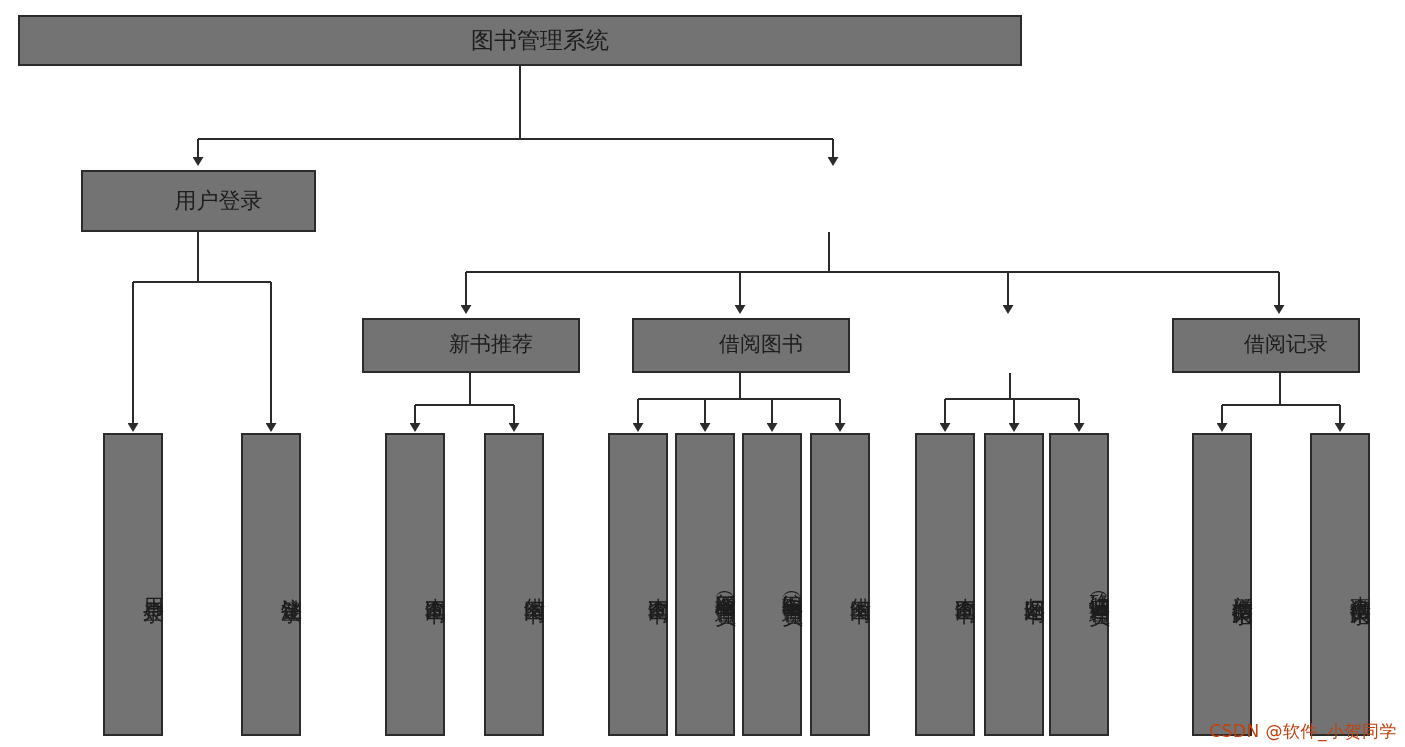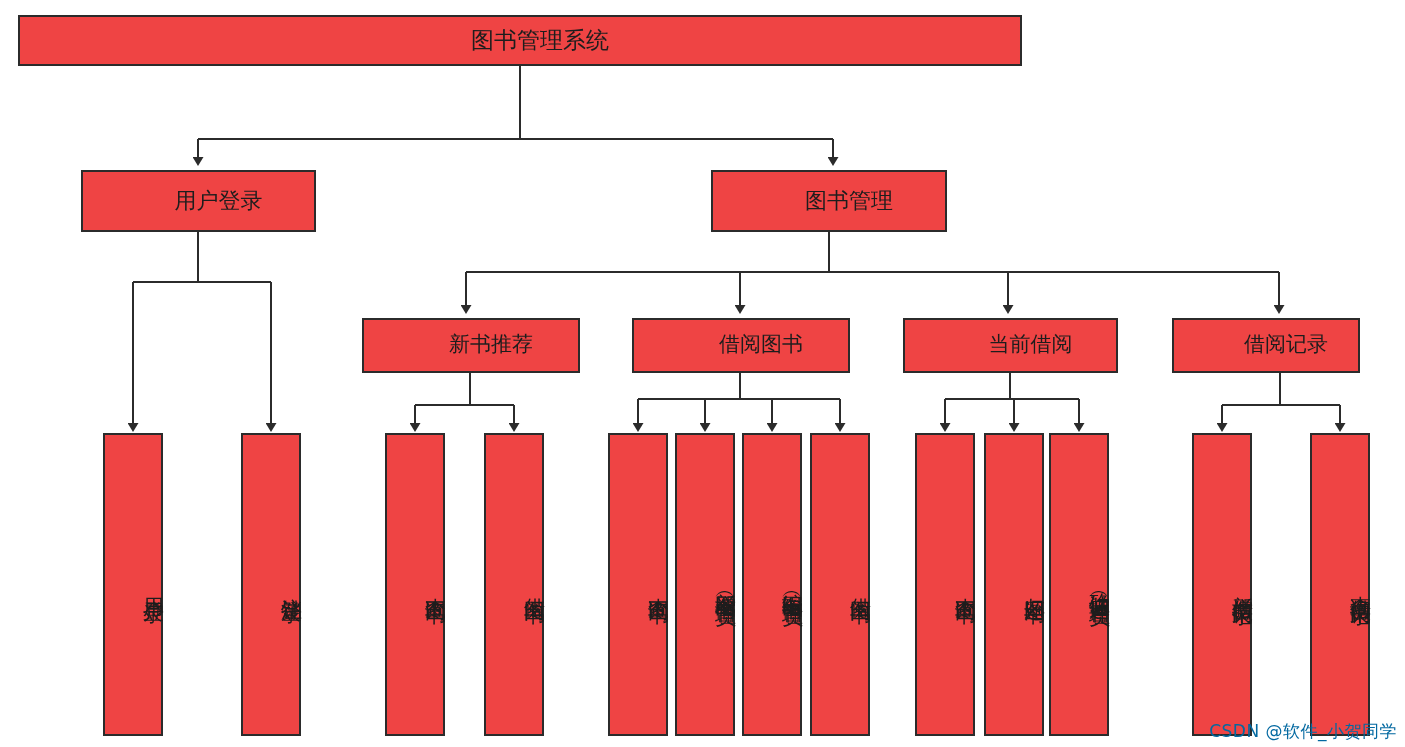--- a/index.html
+++ b/index.html
@@ -22,21 +22,21 @@
     position: absolute;
     left: 0;
     top: 0;
     width: 1405px;
     height: 747px;
   }
   .node {
     position: absolute;
     box-sizing: border-box;
     border: 2px solid #2b2b2b;
-    background: #ef4444;
+    background: #737373;
     display: flex;
     align-items: center;
     justify-content: center;
     z-index: 3;
     padding-left: 40px;
   }
   .node-label {
     color: #1d1d1d;
     line-height: 1.12;
     text-align: center;
@@ -55,21 +55,21 @@
     text-orientation: upright;
     letter-spacing: 2px;
     line-height: 1.0;
     white-space: nowrap;
   }
   #watermark {
     position: absolute;
     right: 8px;
     bottom: 4px;
     font-size: 17px;
-    color: #0369a1;
+    color: #c2410c;
     letter-spacing: 0.5px;
     z-index: 6;
     white-space: nowrap;
   }
 </style>
 </head>
 <body>
 
 <div id="diagram-root">
 
@@ -123,32 +123,26 @@
     </g>
   </svg>
 
   <div class="node root" style="left:18px; top:15px; width:1004px; height:51px;">
     <span class="node-label">图书管理系统</span>
   </div>
 
   <div class="node lvl2" style="left:81px; top:170px; width:235px; height:62px;">
     <span class="node-label">用户登录</span>
   </div>
-  <div class="node lvl2" style="left:711px; top:170px; width:236px; height:62px;">
-    <span class="node-label">图书管理</span>
-  </div>
 
   <div class="node lvl3" style="left:362px; top:318px; width:218px; height:55px;">
     <span class="node-label">新书推荐</span>
   </div>
   <div class="node lvl3" style="left:632px; top:318px; width:218px; height:55px;">
     <span class="node-label">借阅图书</span>
-  </div>
-  <div class="node lvl3" style="left:903px; top:318px; width:215px; height:55px;">
-    <span class="node-label">当前借阅</span>
   </div>
   <div class="node lvl3" style="left:1172px; top:318px; width:188px; height:55px;">
     <span class="node-label">借阅记录</span>
   </div>
 
   <div class="node leaf" style="left:103px; top:433px; width:60px; height:303px;">
     <span class="node-label">用户登录</span>
   </div>
   <div class="node leaf" style="left:241px; top:433px; width:60px; height:303px;">
     <span class="node-label">注销登录</span>

